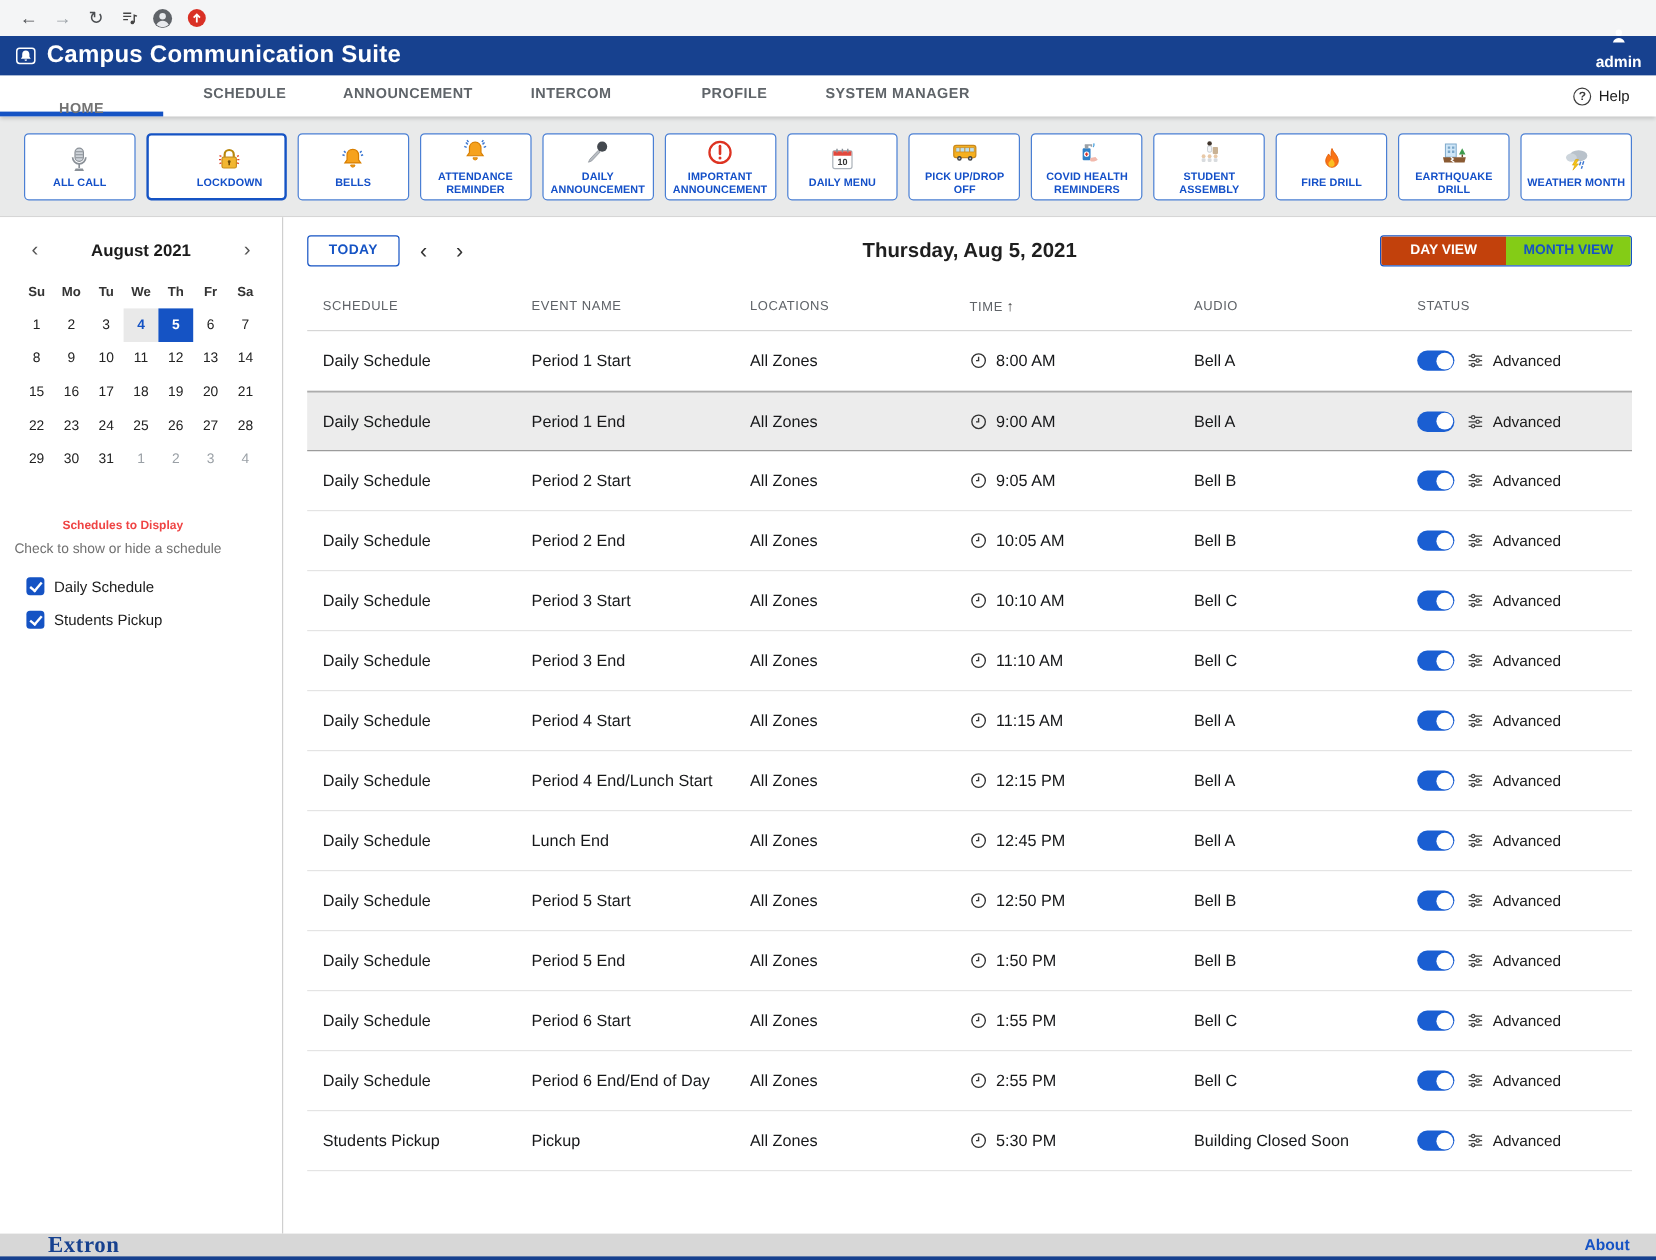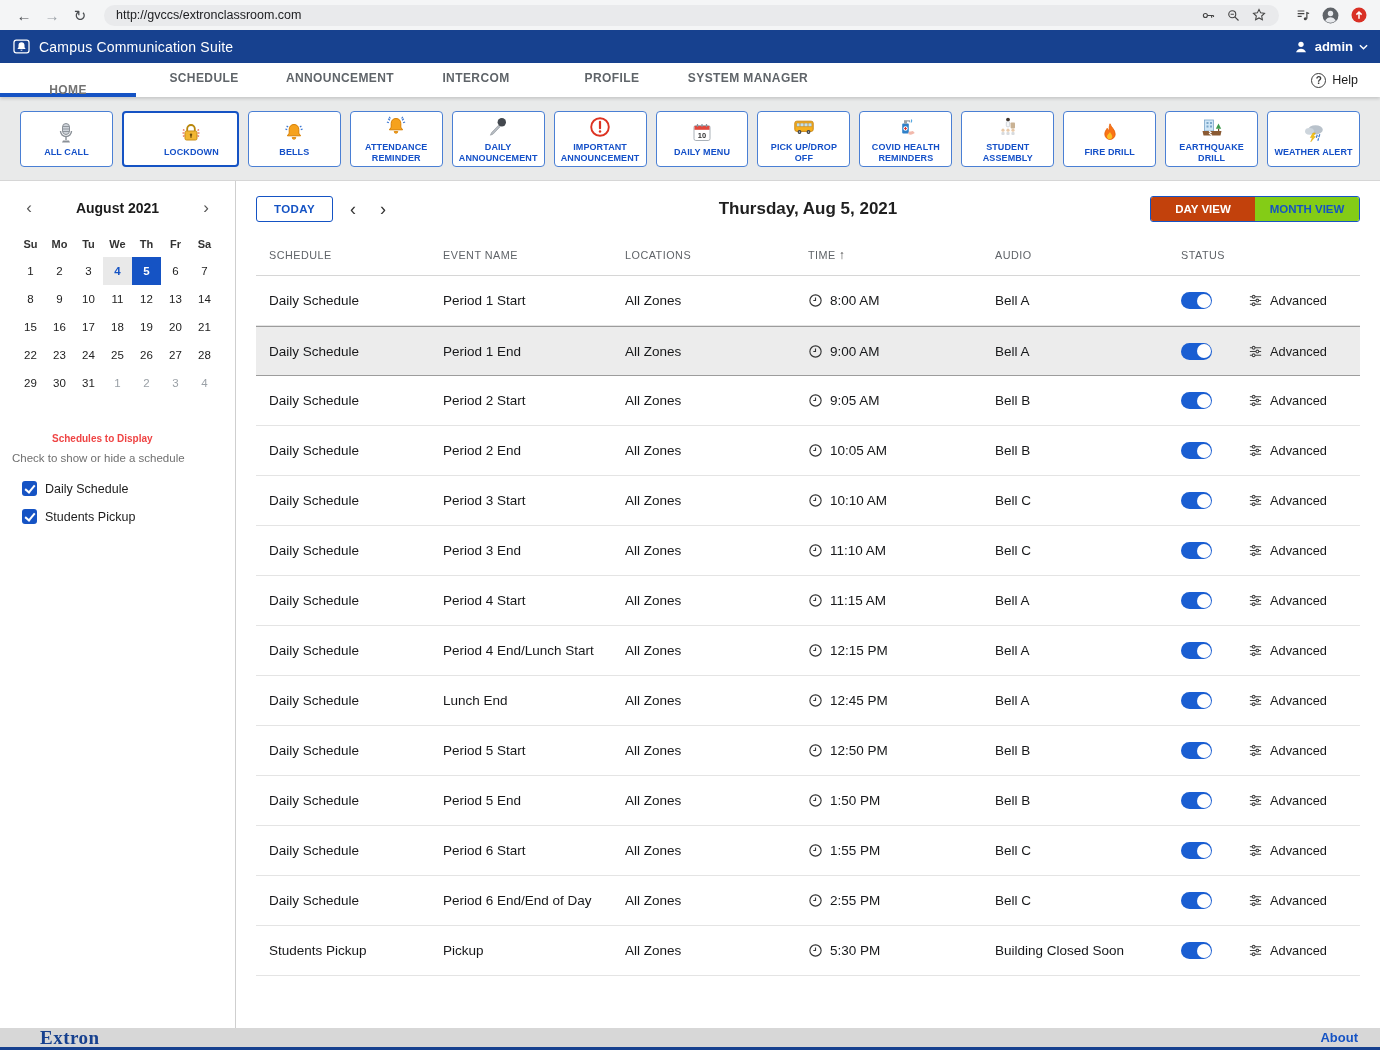--- a/index.html
+++ b/index.html
@@ -13,22 +13,22 @@
   .chrome { height:30px; flex:0 0 auto; background:#f4f5f6; display:flex; align-items:center; padding:0 12px; gap:4px; }
   .nav-glyph { font-size:15px; color:#4a4d51; width:24px; text-align:center; cursor:pointer; line-height:1; }
   .nav-glyph.fwd { color:#9aa0a6; }
   .url-pill { flex:1; height:21px; background:#e9eaec; border-radius:11px; display:flex; align-items:center; padding:0 12px; margin:0 8px; gap:10px; cursor:text; }
   .url-text { flex:1; font-size:12.5px; color:#202124; }
   .pill-ic { display:flex; align-items:center; cursor:pointer; }
   .chrome-right { display:flex; align-items:center; gap:10px; padding-left:4px; }
   
   .app-header { height:33px; flex:0 0 auto; background:#17418f; color:#fff; display:flex; align-items:center; padding:0 12px; gap:8px; }
   .app-logo { display:flex; align-items:center; }
-  .app-title { font-size:14px; font-weight:400; letter-spacing:.2px; }
-  .header-right { margin-left:auto; display:flex; align-items:center; gap:6px; cursor:pointer; }
+  .app-title { font-size:20px; font-weight:700; letter-spacing:.2px; }
+  .header-right { margin-left:auto; display:flex; align-items:center; gap:6px; cursor:pointer;flex-direction:column; }
   .user-label { font-size:13px; font-weight:bold; }
   
   .tabs { height:34px; flex:0 0 auto; background:#fff; display:flex; align-items:stretch; box-shadow:0 2px 3px rgba(0,0,0,.14); position:relative; z-index:3; }
   .tab-list { display:flex; align-items:stretch; }
   .tab { width:136px; display:flex; align-items:center; justify-content:center; font-size:12px; font-weight:bold; color:#5f6469; letter-spacing:.4px; cursor:pointer; border-bottom:4px solid transparent; }
   .tab.active { color:#737373; border-bottom-color:#1553c4;margin-top:24px; }
   .help { margin-left:auto; display:flex; align-items:center; gap:6px; padding-right:22px; font-size:12.5px; color:#1b1b1b; cursor:pointer; }
   .help-circle { width:15px; height:15px; border:1.5px solid #3c3c3c; border-radius:50%; display:flex; align-items:center; justify-content:center; font-size:10px; font-weight:bold; color:#3c3c3c; }
   
   .quick-bar { height:84px; flex:0 0 auto; background:#e9eaea; display:flex; align-items:center; padding:0 20px; gap:9px; border-bottom:1px solid #d6d6d6; }
@@ -70,56 +70,36 @@
   .c1 { width:187px; padding-left:13px; }
   .c2 { width:182px; }
   .c3 { width:183px; }
   .c4 { width:187px; }
   .c5 { width:186px; }
   .c6 { flex:1; }
   .sort-arrow { font-size:12px; color:#444; margin-left:3px; }
   .trow { display:flex; align-items:center; height:50px; border-bottom:1px solid #e4e4e4; font-size:13.5px; color:#17181a; cursor:pointer; }
   .trow.hl { background:#ececec; border-top:1px solid #9c9c9c; border-bottom:1px solid #9c9c9c; }
   .c-time { display:flex; align-items:center; gap:7px; }
-  .c-status { display:flex; align-items:center; gap:36px; }
+  .c-status { display:flex; align-items:center; gap:10px; }
   .toggle { width:31px; height:17px; border-radius:9px; background:#1a5ed2; position:relative; cursor:pointer; flex:0 0 auto; }
   .toggle .knob { position:absolute; right:1.5px; top:1.5px; width:14px; height:14px; border-radius:50%; background:#fff; }
   .advanced { display:flex; align-items:center; gap:7px; font-size:12.8px; color:#1b1b1b; cursor:pointer; }
   
   .footer { height:22px; flex:0 0 auto; background:#d7d7d7; display:flex; align-items:center; padding:0 22px 0 40px; border-bottom:3px solid #17418f; }
   .logo { font-family:"Liberation Serif", serif; font-weight:bold; font-size:19px; color:#17418f; letter-spacing:.5px; line-height:1;text-align:center; }
   .about { margin-left:auto; color:#1553c4; font-weight:bold; font-size:13px; cursor:pointer; }
 </style>
 </head>
 <body>
 
 <div class="chrome">
   <span class="nav-glyph">←</span>
   <span class="nav-glyph fwd">→</span>
   <span class="nav-glyph">↻</span>
-  <div class="url-pill">
-    <span class="url-text">http://gvccs/extronclassroom.com</span>
-    <span class="pill-ic">
-        <svg viewBox="0 0 24 24" width="15" height="15">
-          <circle cx="7" cy="12" r="3.2" fill="none" stroke="#444" stroke-width="1.8"></circle>
-          <path d="M10 12h10M17 12v3.4M20 12v2.4" stroke="#444" stroke-width="1.8" fill="none"></path>
-        </svg>
-      </span>
-    <span class="pill-ic">
-        <svg viewBox="0 0 24 24" width="15" height="15">
-          <circle cx="10" cy="10" r="5.6" fill="none" stroke="#444" stroke-width="1.8"></circle>
-          <path d="M7.4 10h5.2M14.5 14.5L20 20" stroke="#444" stroke-width="1.8"></path>
-        </svg>
-      </span>
-    <span class="pill-ic">
-        <svg viewBox="0 0 24 24" width="16" height="16">
-          <path d="M12 3.6l2.5 5.2 5.7.7-4.2 4 1.1 5.6L12 16.4l-5.1 2.7 1.1-5.6-4.2-4 5.7-.7z" fill="none" stroke="#444" stroke-width="1.6"></path>
-        </svg>
-      </span>
-  </div>
   <div class="chrome-right">
     <span class="pill-ic">
         <svg viewBox="0 0 24 24" width="16" height="16">
           <path d="M4 6h10M4 10h10M4 14h6" stroke="#444" stroke-width="1.8"></path>
           <circle cx="15.5" cy="17.5" r="2.3" fill="#444"></circle>
           <path d="M17.8 17.5V8.5l3.4 1.2" stroke="#444" stroke-width="1.8" fill="none"></path>
         </svg>
       </span>
     <span class="pill-ic">
         <svg viewBox="0 0 24 24" width="19" height="19">
@@ -332,21 +312,21 @@
 
   <div class="qa-btn">
     <span class="qa-icon">
         <svg viewBox="0 0 24 24" width="24" height="24">
           <ellipse cx="13.5" cy="8.8" rx="7.3" ry="4.6" fill="#b9c2cb"></ellipse>
           <ellipse cx="7.5" cy="10.3" rx="4.5" ry="3.4" fill="#cdd5dc"></ellipse>
           <path d="M11 12l-2.6 4.6h2l-1.6 4.2 4.6-5.2h-2.2l2.2-3.6z" fill="#f5c518" stroke="#d99e00" stroke-width=".5"></path>
           <path d="M15.3 13.8l-1 3M17.8 13.3l-1 3M16.6 17.3l-.8 2.4" stroke="#3c77d2" stroke-width="1.2"></path>
         </svg>
       </span>
-    <span class="qa-label">WEATHER ALERT</span>
+    <span class="qa-label">WEATHER MONTH</span>
   </div>
 </div>
 
 <div class="body-row">
   <aside class="sidebar">
     <div class="cal">
       <div class="cal-head">
         <span class="cal-nav">‹</span>
         <span class="cal-title">August 2021</span>
         <span class="cal-nav">›</span>

